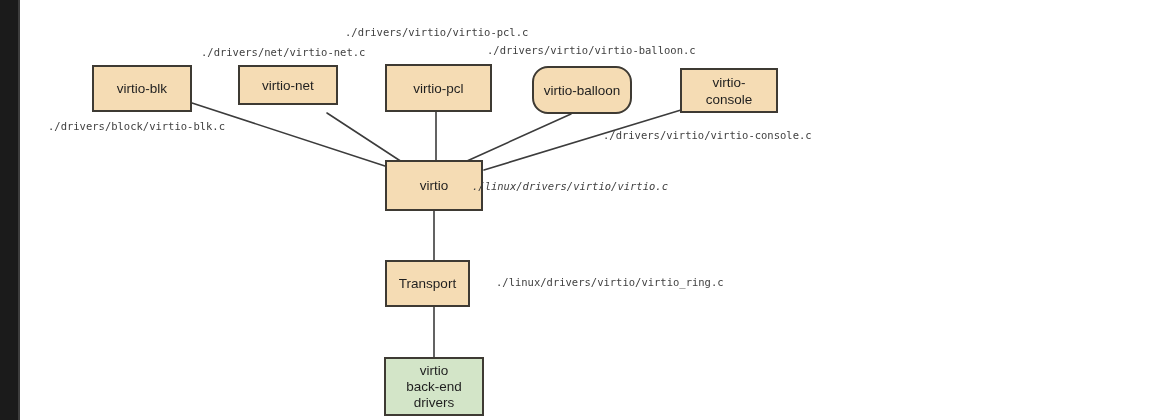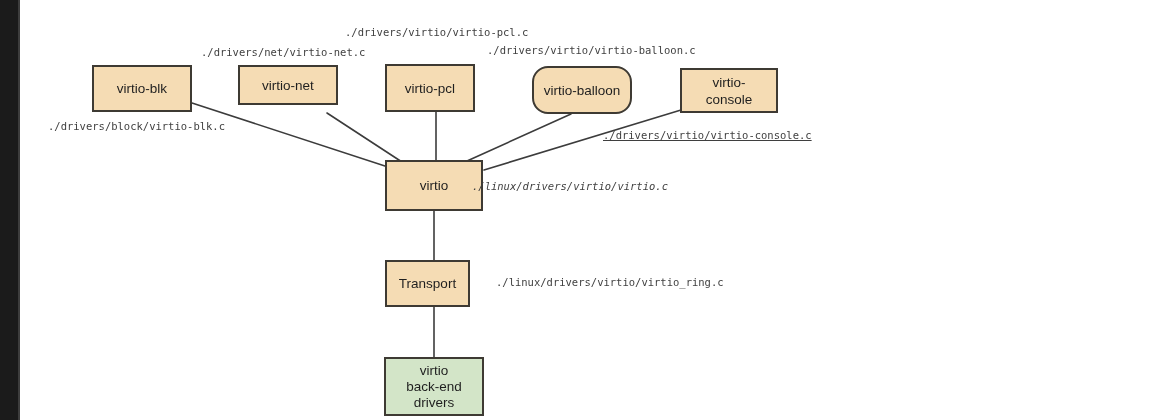--- a/index.html
+++ b/index.html
@@ -52,39 +52,39 @@
     text-align: center;
     font-size: 13.5px;
     line-height: 17px;
     color: var(--node-text);
     white-space: pre-line;
   }
   .node.backend { background: var(--backend-fill); }
   
   .n-blk      { left: 92px;  top: 65px;  width: 100px; height: 47px; }
   .n-net      { left: 238px; top: 65px;  width: 100px; height: 40px; }
-  .n-pcl      { left: 385px; top: 64px;  width: 90px; height: 48px; }
+  .n-pcl      { left: 385px; top: 64px;  width: 107px; height: 48px; }
   .n-balloon  { left: 532px; top: 66px;  width: 100px; height: 48px; border-radius: 16px; }
   .n-console  { left: 680px; top: 68px;  width: 98px;  height: 45px; text-align: center; }
   .n-virtio   { left: 385px; top: 160px; width: 98px;  height: 51px; }
   .n-transport{ left: 385px; top: 260px; width: 85px;  height: 47px; }
   .n-backend  { left: 384px; top: 357px; width: 100px; height: 59px; line-height: 16px; }
   .file-label {
     position: absolute;
     font-family: "DejaVu Sans Mono", monospace;
     font-size: 10.5px;
     letter-spacing: 0px;
     color: var(--label-color);
     white-space: nowrap;
   }
   .fl-pcl     { left: 345px; top: 26px; }
   .fl-net     { left: 201px; top: 46px; }
   .fl-balloon { left: 487px; top: 44px; }
   .fl-blk     { left: 48px;  top: 120px; }
-  .fl-console { left: 603px; top: 129px; text-decoration: underline; }
+  .fl-console { left: 603px; top: 129px; }
   .fl-virtio  { left: 472px; top: 180px; font-style: italic; }
   .fl-ring    { left: 496px; top: 276px; }
 </style>
 </head>
 <body>
 
 <div class="canvas">
 
   <div class="left-bar"></div>
 

